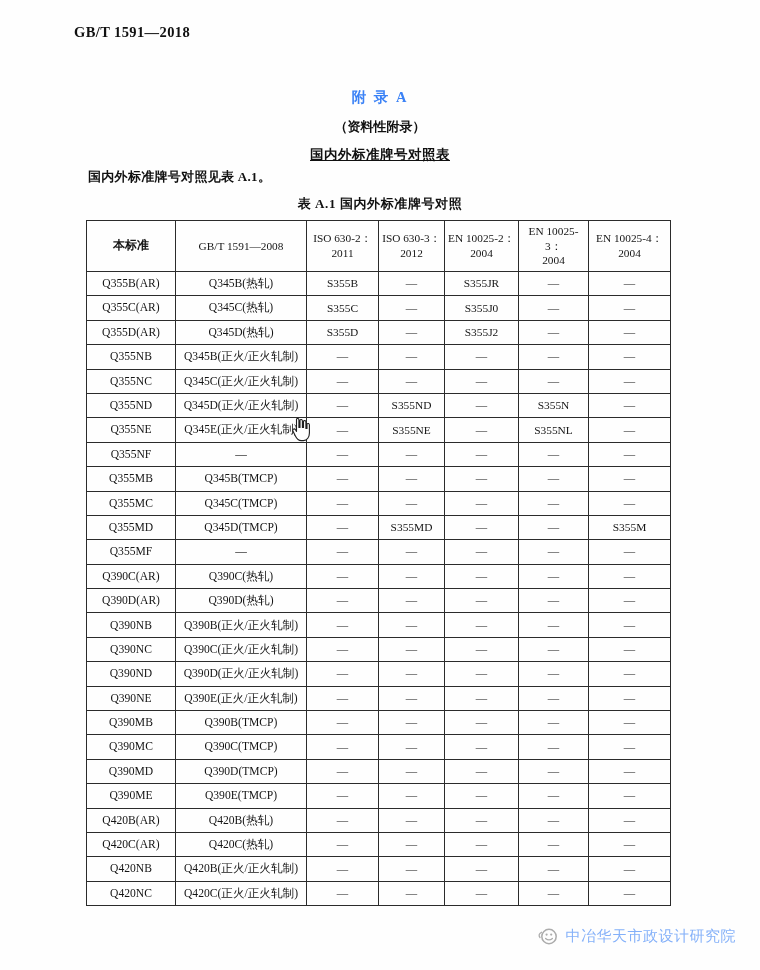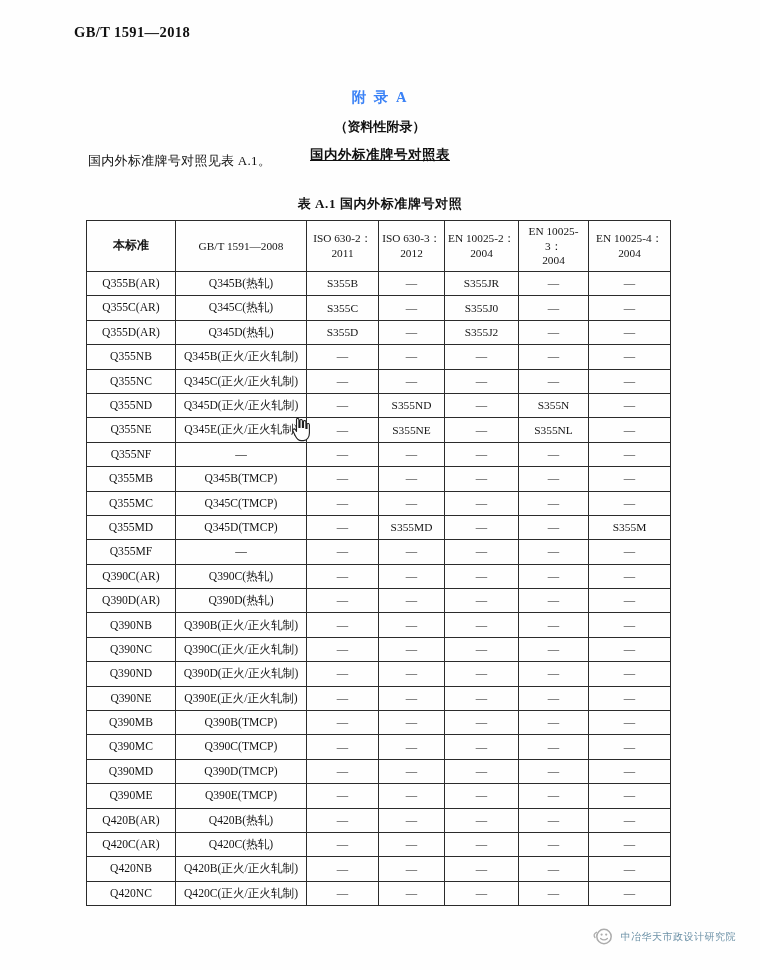--- a/index.html
+++ b/index.html
@@ -58,25 +58,26 @@
   .annex-name {
     font-size: 13.5px;
     font-weight: bold;
     letter-spacing: 0.5px;
     color: #111;
     text-decoration: underline;
   }
 
   .intro-line {
     position: absolute;
-    top: 152px;
+    top: 168px;
     left: 88px;
     font-size: 13px;
     color: #111;
     letter-spacing: 0.3px;
+    font-weight: bold;
   }
 
   .table-caption {
     position: absolute;
     top: 195px;
     left: 0;
     width: 760px;
     text-align: center;
     font-size: 13px;
     font-weight: bold;
@@ -149,22 +150,22 @@
     gap: 7px;
     opacity: 0.62;
   }
   .wm-logo {
     width: 23px;
     height: 23px;
     position: relative;
   }
   .wm-text {
     font-family: Liberation Serif, serif;
-    font-size: 10px;
-    color: #0c4a6e;
+    font-size: 15px;
+    color: #3b82f6;
     letter-spacing: 0.5px;
     white-space: nowrap;
   }
 
   
   .cursor {
     position: absolute;
     left: 291px;
     top: 418px;
     width: 20px;

